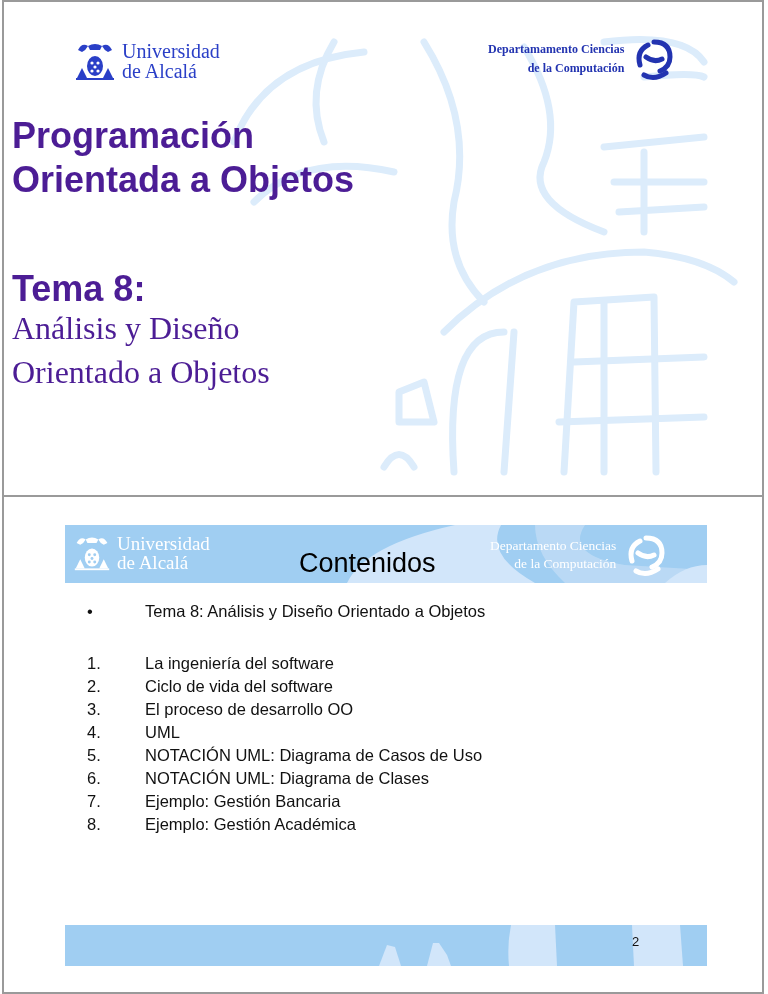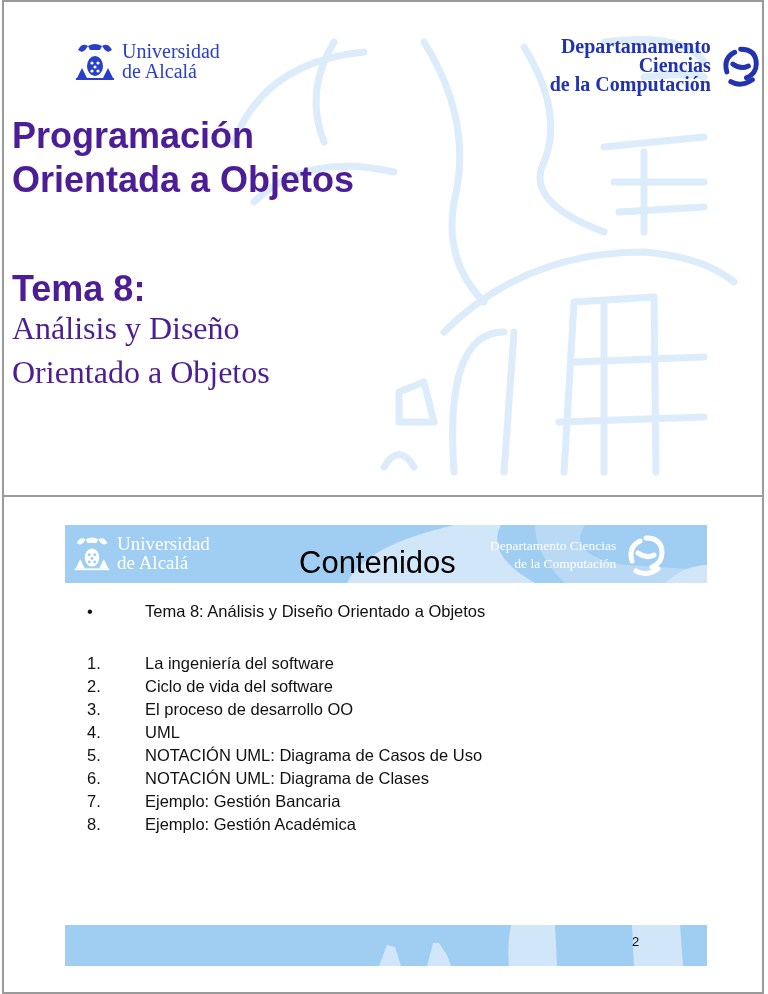--- a/index.html
+++ b/index.html
@@ -10,39 +10,39 @@
     #slide2 { top: 495px; height: 499px; }
 
     
     .watermark { position: absolute; left: 0; top: 0; width: 762px; height: 497px; }
 
     
     .uah-logo { position: absolute; display: flex; align-items: center; justify-content: center; }
     .uah-crest { width: 42px; height: 42px; }
     .uah-text { font-family: "Liberation Serif", serif; line-height: 20px; font-size: 20px; margin-left: 6px; }
     .dept-logo { position: absolute; display: flex; align-items: center; }
-    .dept-text { font-family: "Liberation Serif", serif; text-align: right; font-size: 20px; line-height: 19px; }
+    .dept-text { font-family: "Liberation Serif", serif; text-align: right; font-size: 12px; line-height: 19px; }
     .dept-mark { width: 44px; height: 44px; margin-left: 8px; }
 
     #s1-uah { left: 70px; top: 38px; color: #2a3fc7; }
     #s1-dept { left: 484px; top: 35px; color: #2233b0; }
     #s1-dept .dept-text { font-weight: bold; }
 
     .title-block { position: absolute; left: 8px; width: 762px; color: #4c1d95; }
     .t-main { top: 112px; font-family: "Liberation Sans", sans-serif; font-weight: bold; font-size: 36px; line-height: 44px; }
     .t-tema { top: 258px; font-family: "Liberation Sans", sans-serif; font-weight: bold; font-size: 36px; line-height: 44px; margin-top: 7px; }
     .t-sub { top: 304px; font-family: "Liberation Serif", serif; font-size: 32px; line-height: 44px; }
 
     
     .header-band { position: absolute; left: 61px; top: 28px; width: 642px; height: 58px; background: #a0cef2; overflow: hidden; }
     .band-shapes { position: absolute; left: 0; top: 0; }
     #s2-uah { left: 8px; top: 8px; color: #ffffff; }
     #s2-uah .uah-text { font-size: 19px; line-height: 19px; }
     #s2-uah .uah-crest { width: 38px; height: 40px; }
-    .s2-title { position: absolute; left: 234px; top: 22px; font-size: 31px; color: #000; line-height: 32px; }
+    .s2-title { position: absolute; left: 234px; top: 22px; font-size: 27px; color: #000; line-height: 32px; }
     #s2-dept { left: 425px; top: 8px; color: #ffffff; }
     #s2-dept .dept-text { font-size: 13.5px; line-height: 18px; }
 
     .content { position: absolute; left: 0; top: 100px; width: 762px; }
     .bullet-row, .list-row { position: absolute; left: 0; font-size: 16.5px; color: #111; line-height: 22px; }
     .marker { position: absolute; left: 83px; }
     .item-text { position: absolute; left: 141px; white-space: nowrap; }
 
     .footer-band { position: absolute; left: 61px; top: 428px; width: 642px; height: 41px; background: #a0cef2; overflow: hidden; }
     .page-num { position: absolute; left: 628px; top: 437px; font-size: 13px; color: #111; }

